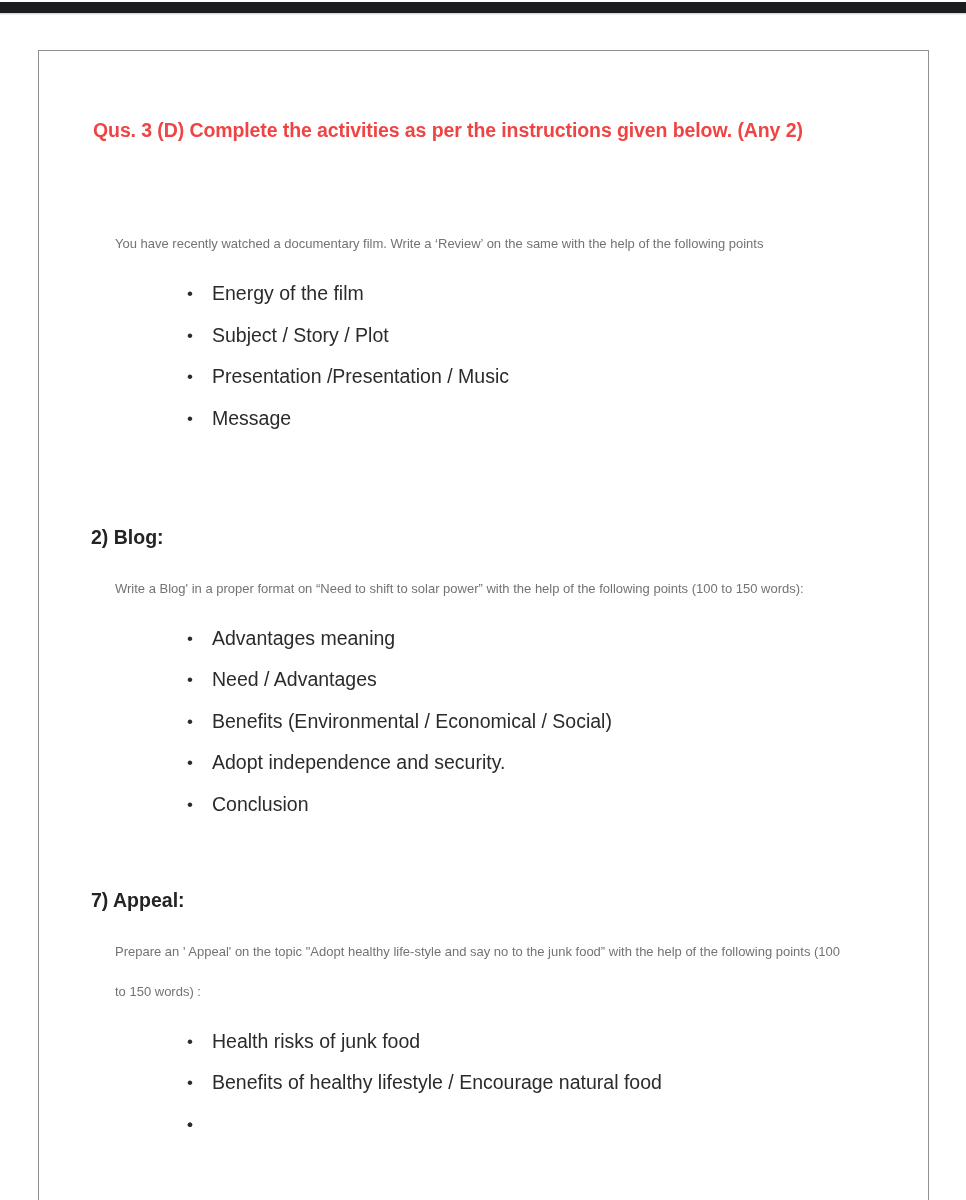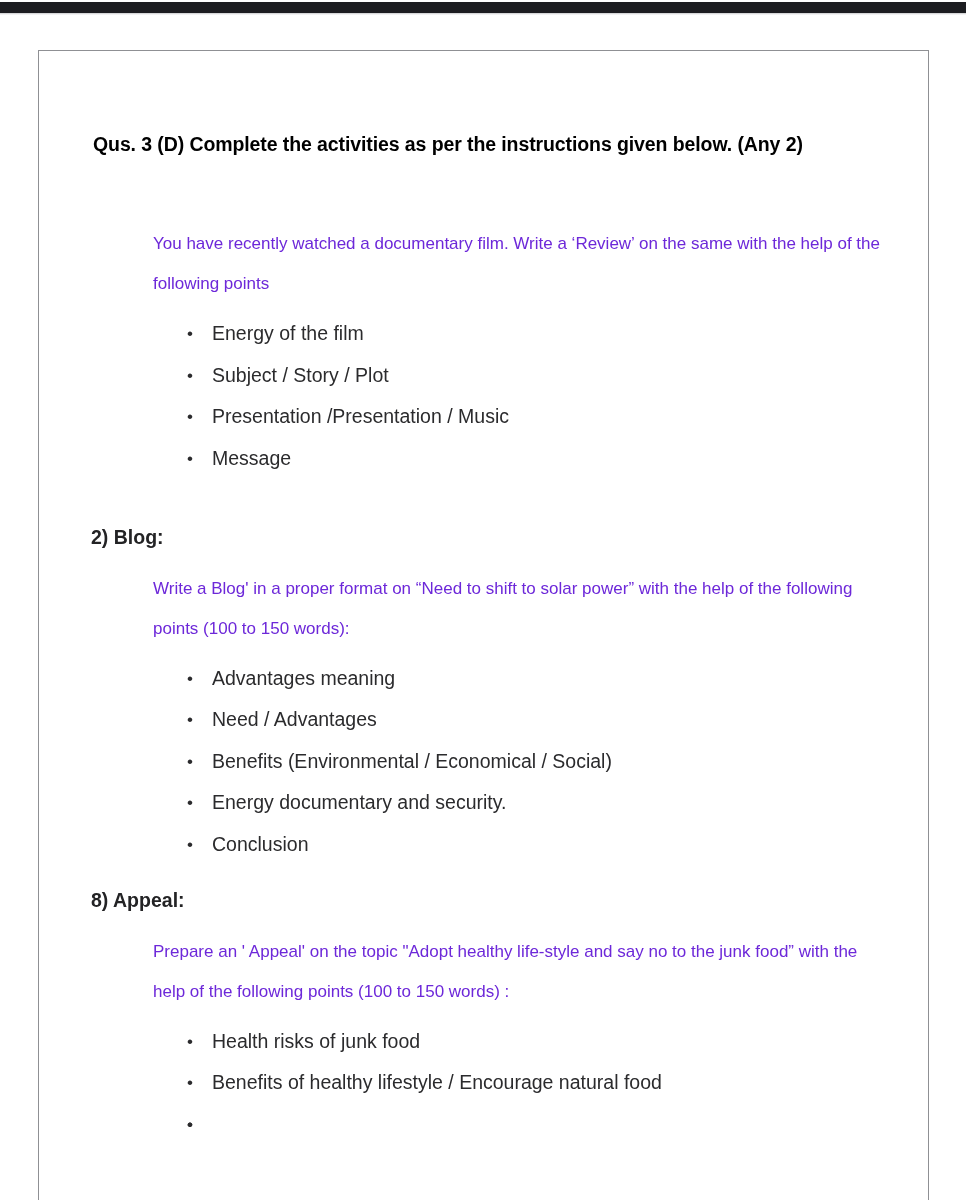--- a/index.html
+++ b/index.html
@@ -61,46 +61,45 @@
     -webkit-font-smoothing: antialiased;
   }
 
   
   .q-heading {
     position: absolute;
     left: 54px;
     top: 70px;
     font-weight: bold;
     font-size: 19.5px;
-    color: #000000;
+    color: #ef4444;
     letter-spacing: -0.1px;
     white-space: nowrap;
-    margin-top: 14px;
   }
 
   
   .section { position: absolute; left: 0; width: 100%; }
   .section-1 { top: 152px; }
   .section-2 { top: 477px; }
   .section-3 { top: 840px; }
 
   .sec-title {
     margin-left: 52px;
     font-weight: bold;
     font-size: 19.5px;
     color: #232325;
     line-height: 1;
   }
 
   .sec-body {
-    margin-left: 114px;
+    margin-left: 76px;
     margin-top: 21px;
     width: 734px;
-    font-size: 17px;
-    color: #6d28d9;
+    font-size: 13px;
+    color: #737373;
     line-height: 40px;
     text-align: left;
   }
 
   .bullets {
     list-style: none;
     margin: 9px 0 0 0;
     padding: 0;
   }
   .bullets li {
@@ -164,31 +163,31 @@
         <li>
           <span class="dot">•</span>
           <span>Need / Advantages</span>
         </li>
         <li>
           <span class="dot">•</span>
           <span>Benefits (Environmental / Economical / Social)</span>
         </li>
         <li>
           <span class="dot">•</span>
-          <span>Energy documentary and security.</span>
+          <span>Adopt independence and security.</span>
         </li>
         <li>
           <span class="dot">•</span>
           <span>Conclusion</span>
         </li>
       </ul>
     </div>
 
     <div class="section section-3">
-      <div class="sec-title">8) Appeal:</div>
+      <div class="sec-title">7) Appeal:</div>
       <div class="sec-body">Prepare an ' Appeal' on the topic "Adopt healthy life-style and say no to the junk food” with the help of the following points (100 to 150 words) :</div>
       <ul class="bullets">
         <li>
           <span class="dot">•</span>
           <span>Health risks of junk food</span>
         </li>
         <li>
           <span class="dot">•</span>
           <span>Benefits of healthy lifestyle / Encourage natural food</span>
         </li>

